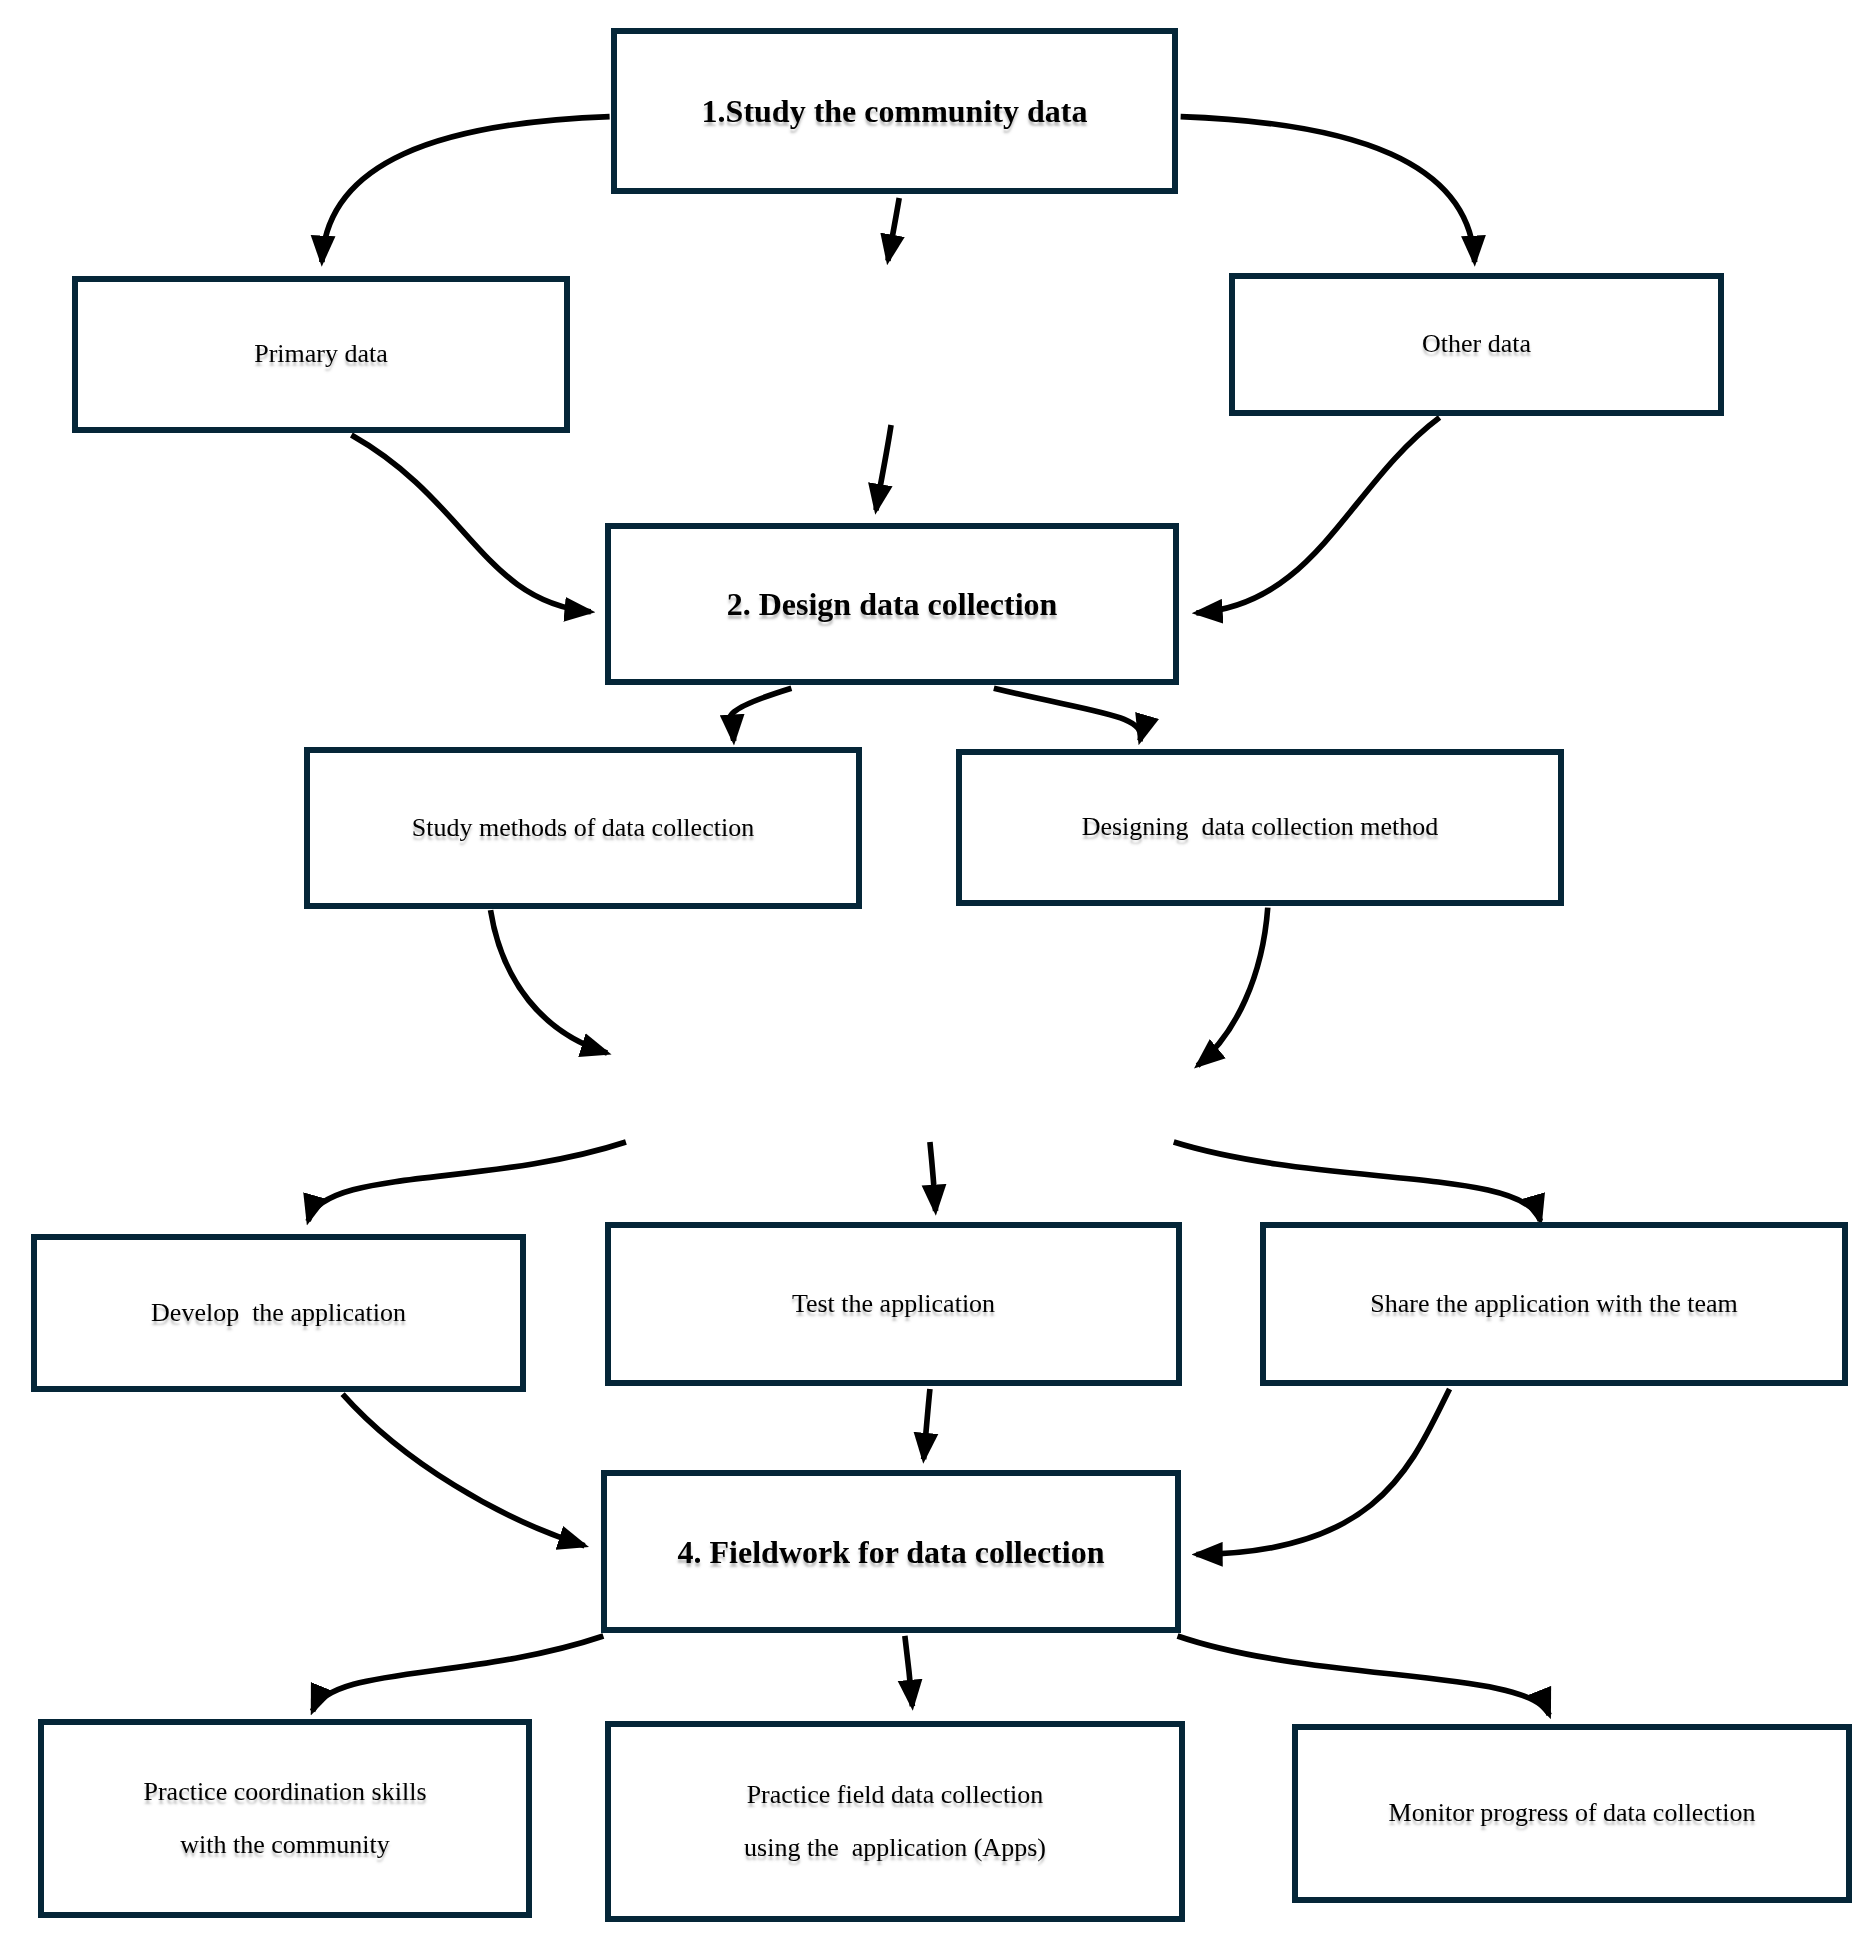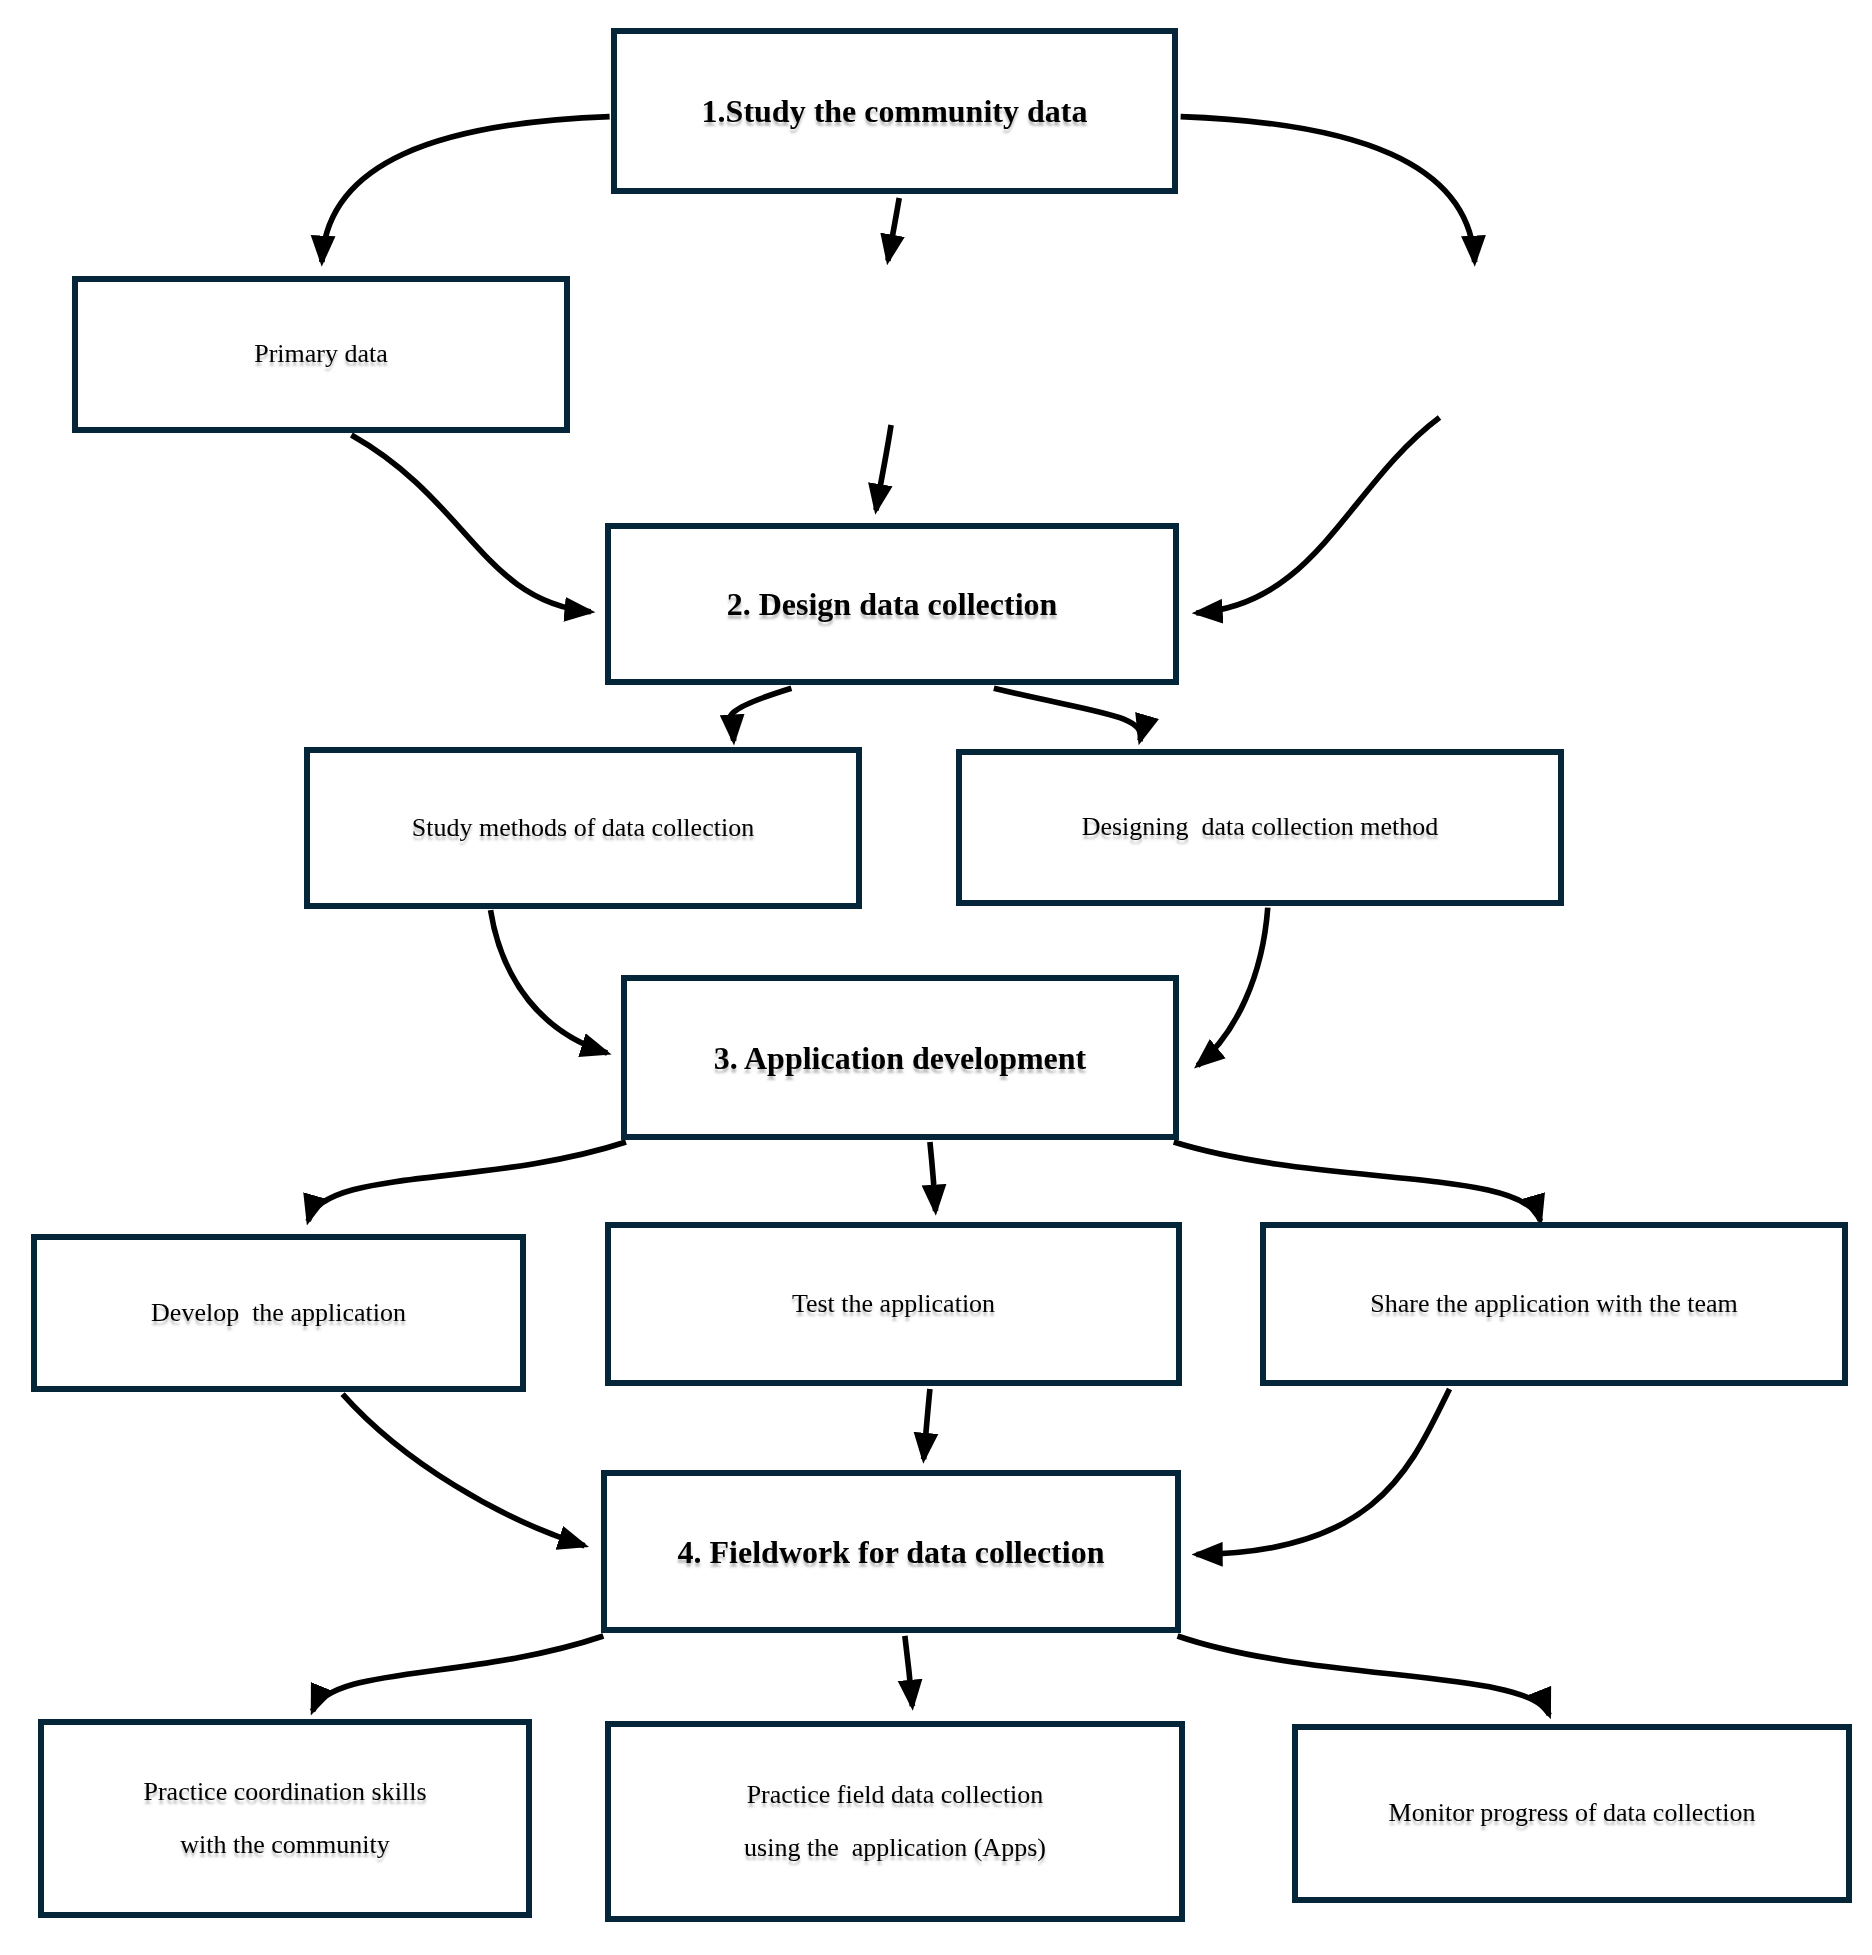--- a/index.html
+++ b/index.html
@@ -80,36 +80,36 @@
 
   <div class="node bold" style="left:611px;top:28px;width:567px;height:166px">
     <span class="label">1.Study the community data</span>
   </div>
 
   <div class="node" style="left:72px;top:276px;width:498px;height:157px">
     <span class="label">Primary data</span>
   </div>
 
 
+  <div class="node" style="left:1229px;top:273px;width:495px;height:143px">
+    <span class="label">Other data</span>
+  </div>
 
   <div class="node bold" style="left:605px;top:523px;width:574px;height:162px">
     <span class="label">2. Design data collection</span>
   </div>
 
   <div class="node" style="left:304px;top:747px;width:558px;height:162px">
     <span class="label">Study methods of data collection</span>
   </div>
 
   <div class="node" style="left:956px;top:749px;width:608px;height:157px">
     <span class="label">Designing  data collection method</span>
   </div>
 
-  <div class="node bold" style="left:621px;top:975px;width:558px;height:165px">
-    <span class="label">3. Application development</span>
-  </div>
 
   <div class="node" style="left:31px;top:1234px;width:495px;height:158px">
     <span class="label">Develop  the application</span>
   </div>
 
   <div class="node" style="left:605px;top:1222px;width:577px;height:164px">
     <span class="label">Test the application</span>
   </div>
 
   <div class="node" style="left:1260px;top:1222px;width:588px;height:164px">

